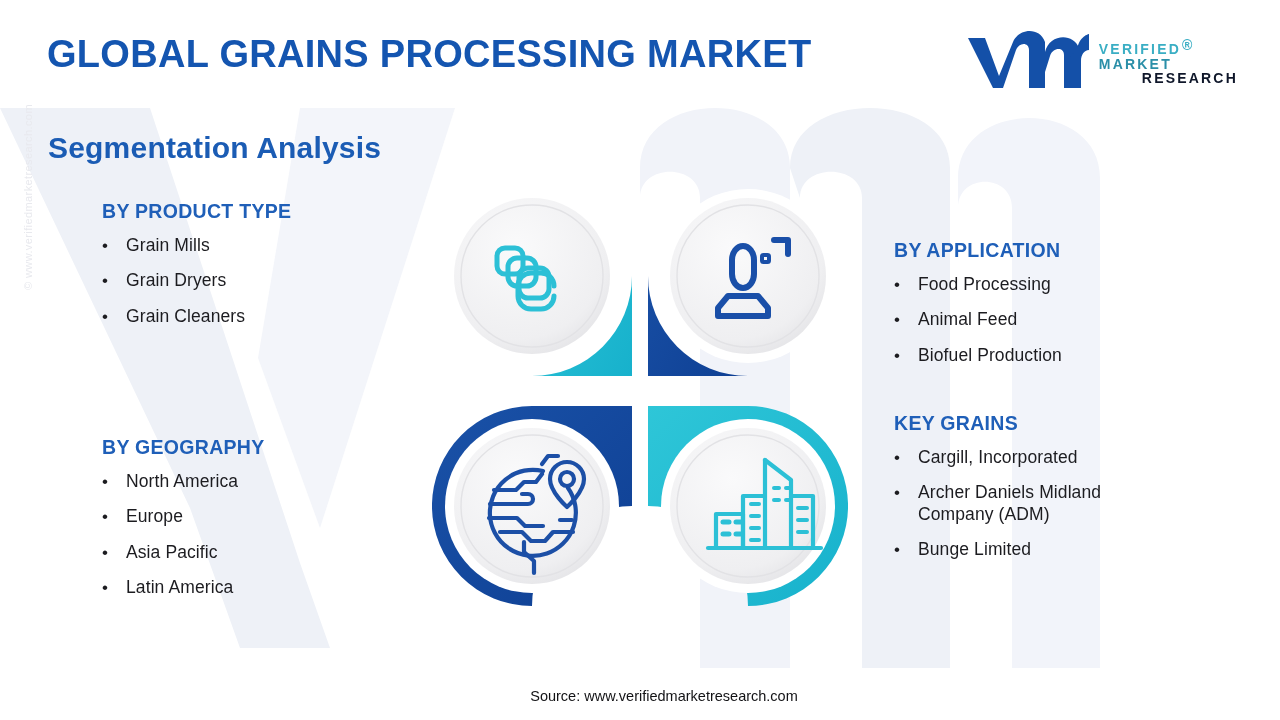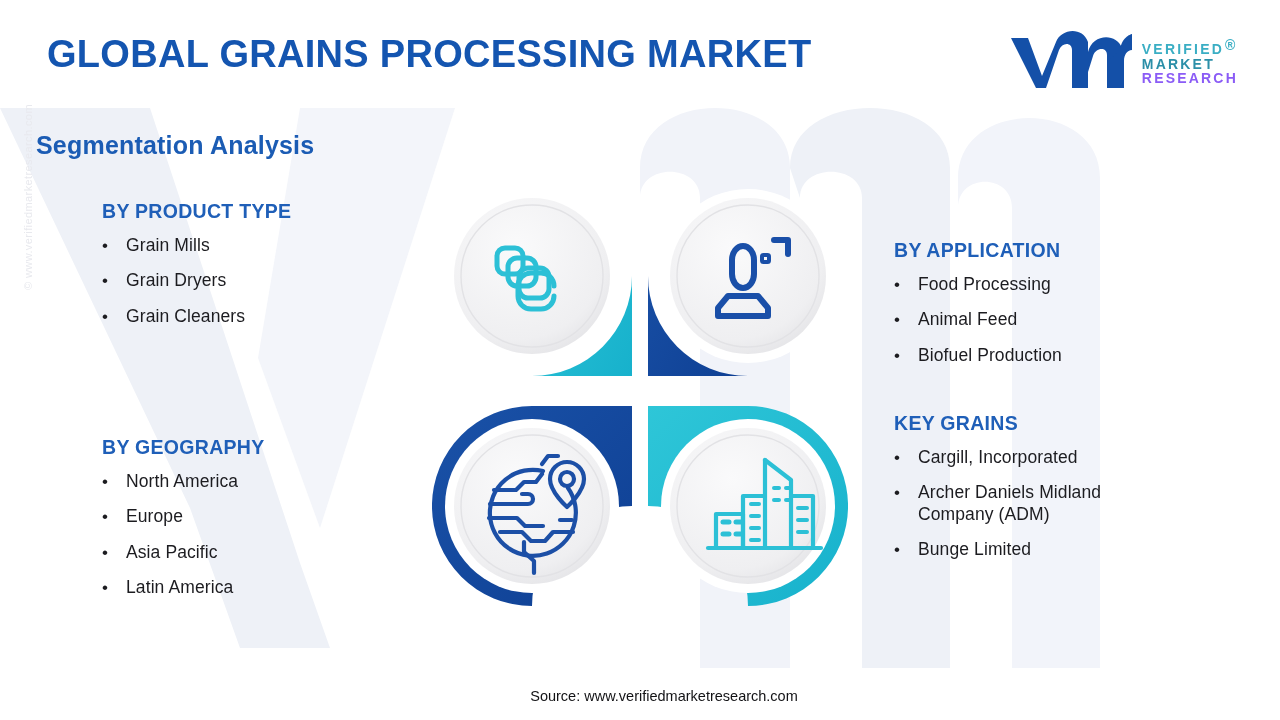--- a/index.html
+++ b/index.html
@@ -63,35 +63,35 @@
   .logo-words span {
     font-size: 14px;
     font-weight: bold;
     letter-spacing: 2.2px;
     color: #3aaec4;
     position: relative;
     white-space: nowrap;
   }
   .logo-words span.w1 { color:#3dbfd0; }
   .logo-words span.w2 { color:#2b8fa8; }
-  .logo-words span.w3 { color:#8b5cf6; }
+  .logo-words span.w3 { color:#0f172a;margin-left:43px; }
   .reg {
     position: absolute;
     font-size: 9px;
     top: -4px;
     margin-left: 1px;
     font-weight: bold;
     letter-spacing: 0;
   }
 
   .subtitle {
     position: absolute;
-    left: 36px;
+    left: 48px;
     top: 131px;
-    font-size: 25px;
+    font-size: 30px;
     font-weight: bold;
     color: #1b5cb4;
     z-index: 5;
     letter-spacing: 0.2px;
   }
 
   
   .seg {
     position: absolute;
     z-index: 5;

